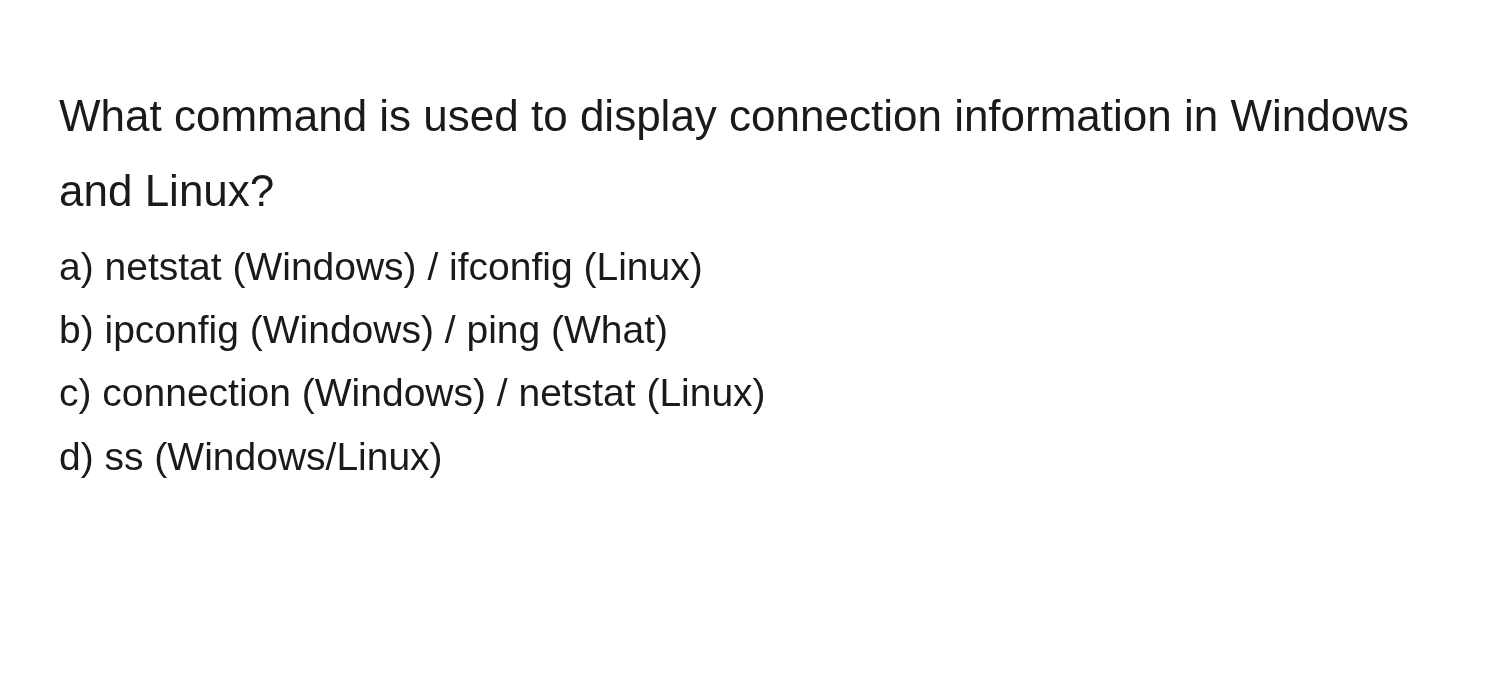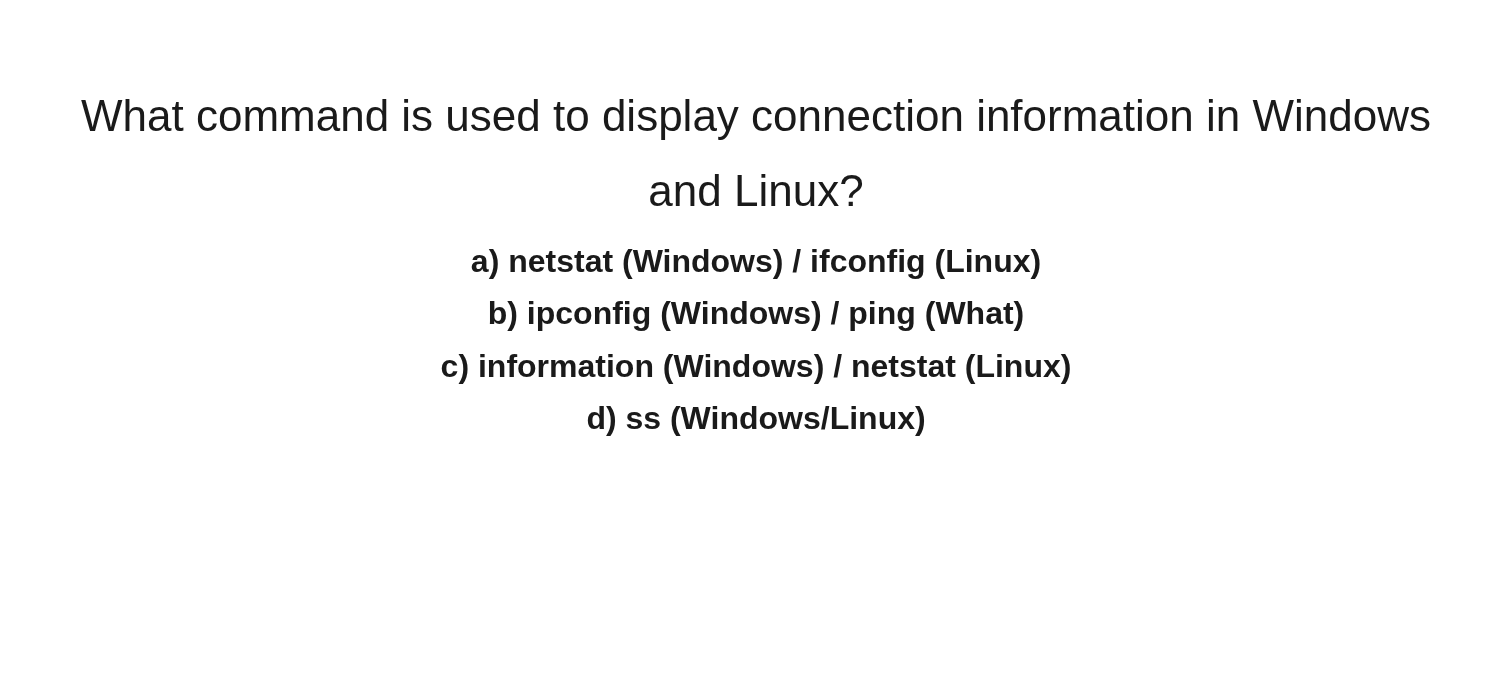--- a/index.html
+++ b/index.html
@@ -1,40 +1,39 @@
 <!DOCTYPE html>
 <html><head>
   <meta charset="utf-8">
   <style>
     * {
       margin: 3px;
       padding: 0;
       box-sizing: border-box;
-      text-align: center;
     }
     body {
       width: 1500px;
       height: 688px;
       background: #ffffff;
       font-family: -apple-system, BlinkMacSystemFont, "Segoe UI", Helvetica, Arial, sans-serif;
       padding: 70px 50px 50px 50px;
       color: #1a1a1a;
     }
     .question {
       font-size: 44px;
       line-height: 1.7;
       margin-bottom: 8px;
       font-weight: 400;
     }
     .option {
-      font-size: 32px;
+      font-size: 39px;
       line-height: 1.55;
-      font-weight: 700;
+      font-weight: 400;
     }
   </style>
 </head>
 <body>
 
 <div class="question">What command is used to display connection information in Windows and Linux?</div>
 <div class="option">a) netstat (Windows) / ifconfig (Linux)</div>
 <div class="option">b) ipconfig (Windows) / ping (What)</div>
-<div class="option">c) information (Windows) / netstat (Linux)</div>
+<div class="option">c) connection (Windows) / netstat (Linux)</div>
 <div class="option">d) ss (Windows/Linux)</div>
 
 </body></html>

